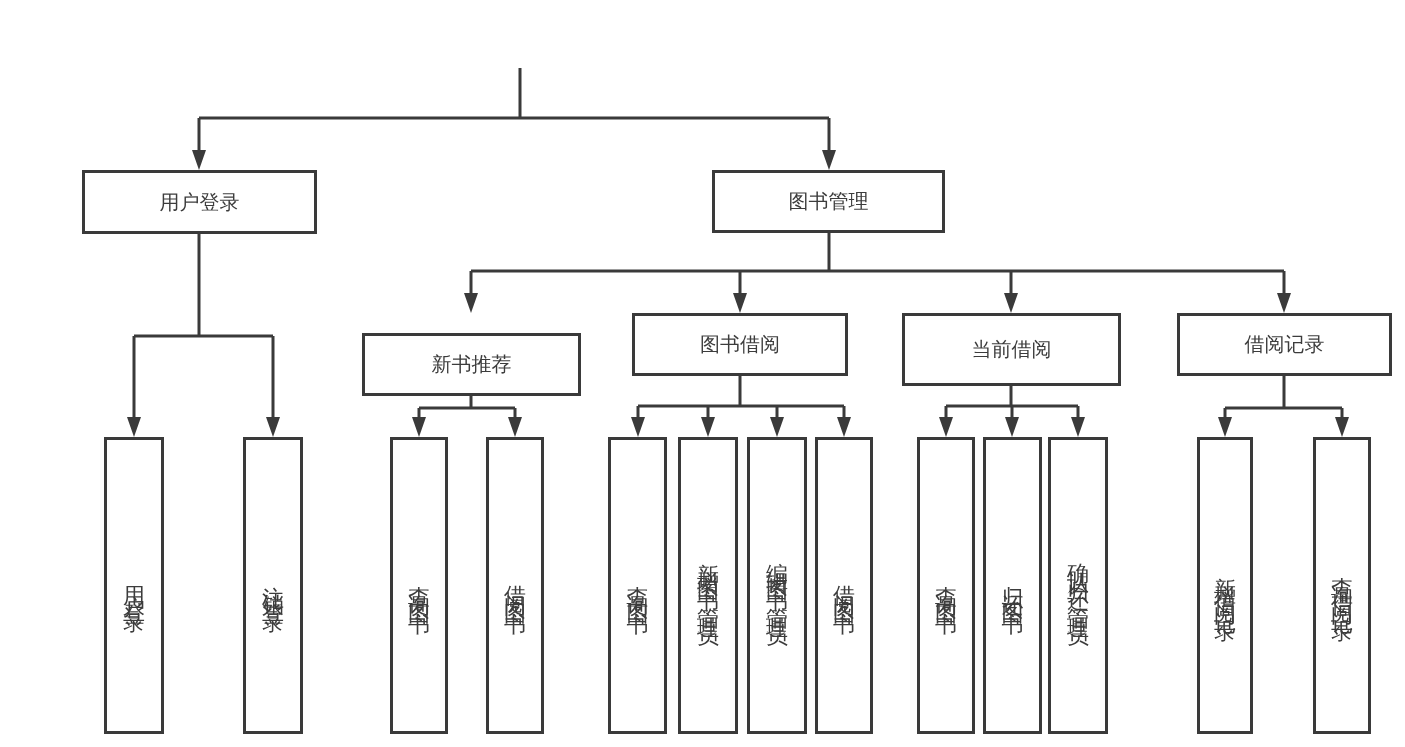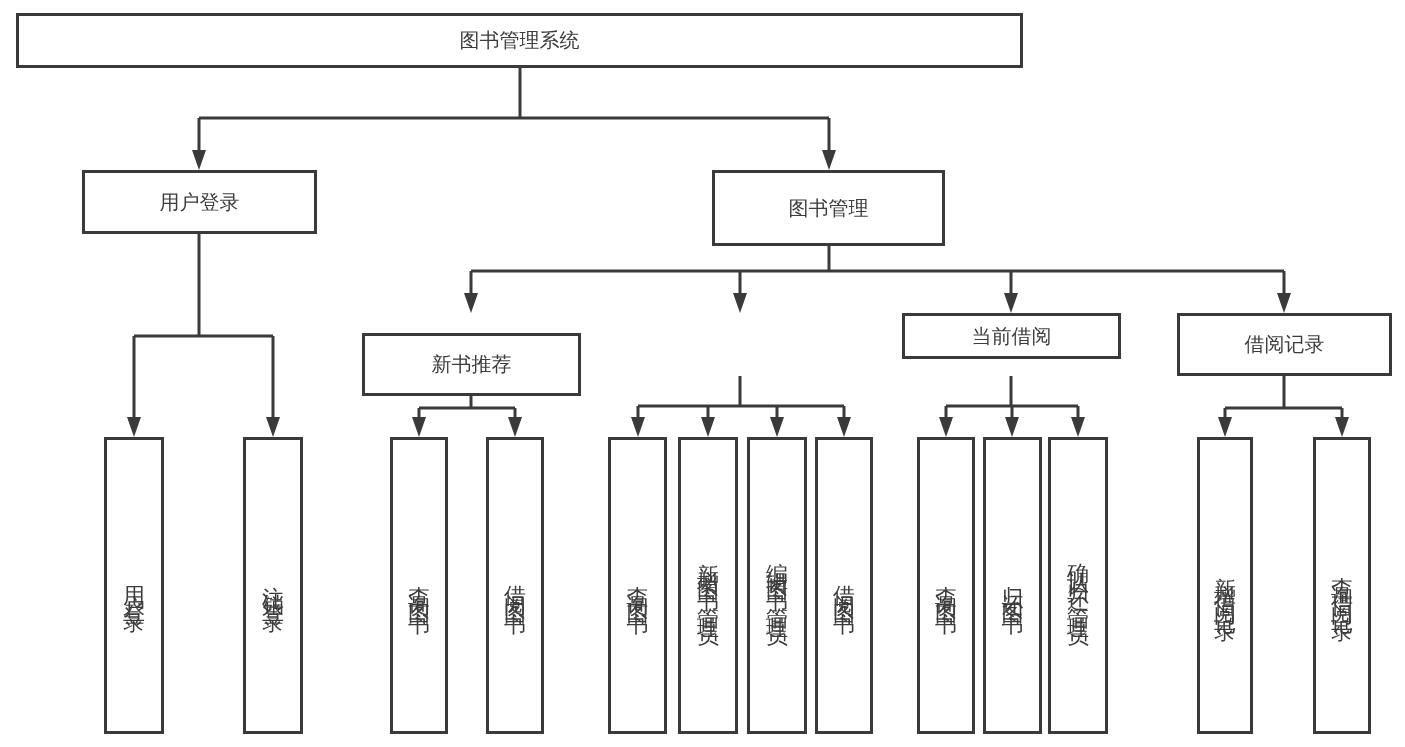--- a/index.html
+++ b/index.html
@@ -104,35 +104,35 @@
     <polygon points="701,417 715,417 708,437"></polygon>
     <polygon points="770,417 784,417 777,437"></polygon>
     <polygon points="837,417 851,417 844,437"></polygon>
     <polygon points="939,417 953,417 946,437"></polygon>
     <polygon points="1005,417 1019,417 1012,437"></polygon>
     <polygon points="1071,417 1085,417 1078,437"></polygon>
     <polygon points="1218,417 1232,417 1225,437"></polygon>
     <polygon points="1335,417 1349,417 1342,437"></polygon>
   </svg>
 
-  <div class="hbox" style="left:16px;top:13px;width:1007px;height:55px;">
-    <span>图书管理系统</span>
-  </div>
 
   <div class="hbox" style="left:82px;top:170px;width:235px;height:64px;">
     <span>用户登录</span>
   </div>
-  <div class="hbox" style="left:712px;top:170px;width:233px;height:76px;">
+  <div class="hbox" style="left:712px;top:170px;width:233px;height:63px;">
     <span>图书管理</span>
   </div>
 
   <div class="hbox" style="left:362px;top:313px;width:219px;height:63px;margin-top:20px;">
     <span>新书推荐</span>
   </div>
-  <div class="hbox" style="left:902px;top:313px;width:219px;height:46px;">
+  <div class="hbox" style="left:632px;top:313px;width:216px;height:63px;">
+    <span>图书借阅</span>
+  </div>
+  <div class="hbox" style="left:902px;top:313px;width:219px;height:73px;">
     <span>当前借阅</span>
   </div>
   <div class="hbox" style="left:1177px;top:313px;width:215px;height:63px;">
     <span>借阅记录</span>
   </div>
 
   <div class="leaf" style="left:104px;width:60px;">
     <span>用户登录</span>
   </div>
   <div class="leaf" style="left:243px;width:60px;">

